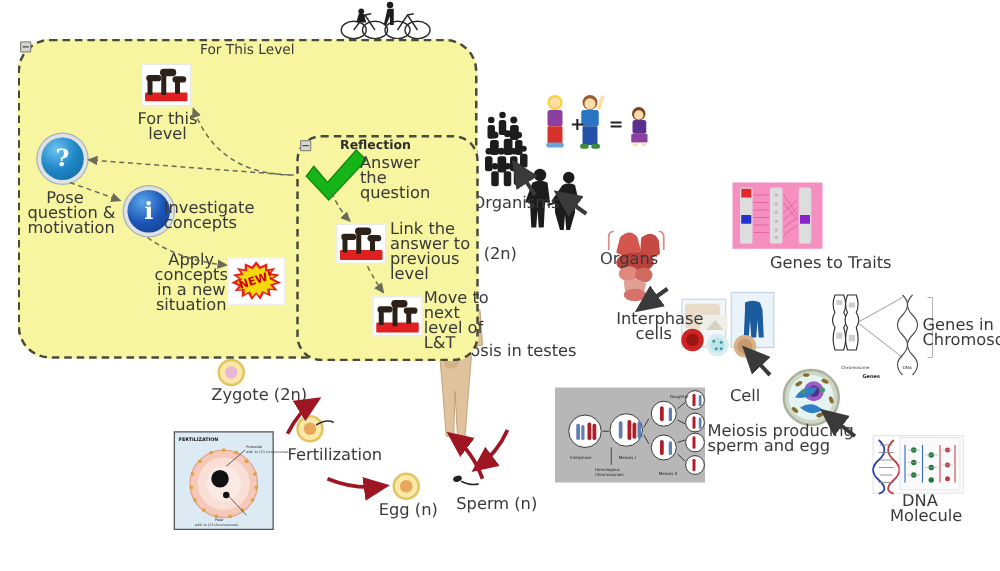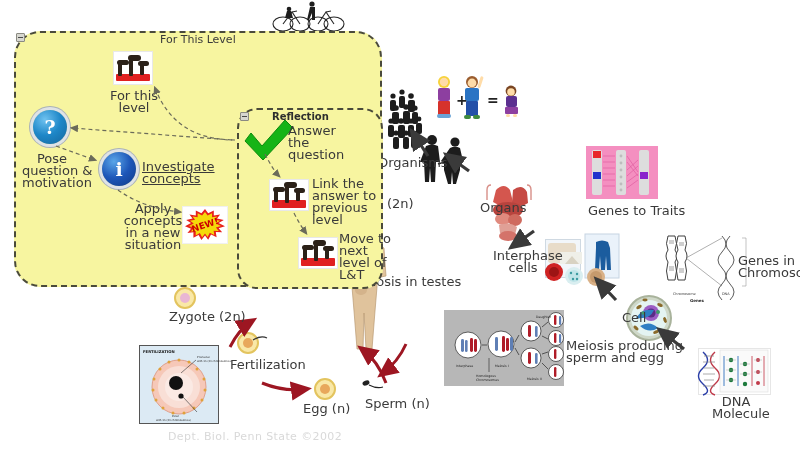--- a/index.html
+++ b/index.html
@@ -438,34 +438,33 @@
       <path d="M420 348 q-8 18 -24 30" transform="translate(-14,-4)"></path>
     </g>
   </svg>
 
   <div class="lbl" style="left:378px;top:157px;">Organisms</div>
   <div class="lbl" style="left:376px;top:198px;">s (2n)</div>
   <div class="lbl" style="left:444px;top:202px;margin-left:36px;">Organs</div>
   <div class="lbl" style="left:352px;top:276px;">meiosis in testes</div>
   <div class="lbl c" style="left:493px;top:250px;width:60px;">Interphase
 cells</div>
-  <div class="lbl" style="left:588px;top:205px;">Genes to Traits</div>
+  <div class="lbl" style="left:616px;top:205px;">Genes to Traits</div>
   <div class="lbl" style="left:738px;top:255px;">Genes in
 Chromosomes</div>
-  <div class="lbl" style="left:622px;top:312px;text-align:center;">Cell</div>
+  <div class="lbl" style="left:584px;top:312px;text-align:center;">Cell</div>
   <div class="lbl c" style="left:712px;top:396px;width:48px;">DNA
 Molecule</div>
   <div class="lbl" style="left:566px;top:340px;">Meiosis producing
 sperm and egg</div>
   <div class="lbl" style="left:169px;top:311px;">Zygote (2n)</div>
   <div class="lbl" style="left:230px;top:359px;">Fertilization</div>
   <div class="lbl" style="left:303px;top:403px;">Egg (n)</div>
   <div class="lbl" style="left:365px;top:398px;">Sperm (n)</div>
 
-  <div id="watermark">Dept. Biol. Penn State ©2002</div>
 
   <div id="frame-box"></div>
   <div class="collapse" style="left:16px;top:33px;"></div>
   <div id="frame-title">For This Level</div>
 
   <div class="pic scaffold" style="left:113px;top:51px;width:40px;height:34px;">
     <div class="base"></div>
     <div class="fig" style="left:10%;top:30%;width:4px;height:14px;"></div>
     <div class="fig" style="left:8%;top:24%;width:12px;height:5px;border-radius:3px;"></div>
     <div class="fig" style="left:40%;top:14%;width:4px;height:20px;"></div>
@@ -475,21 +474,21 @@
   </div>
   <div class="lbl c" style="left:108px;top:90px;width:52px;">For this
 level</div>
 
   <div class="orb q" style="left:33px;top:110px;width:34px;height:34px;font-size:19px;">?</div>
   <div class="lbl c" style="left:22px;top:153px;width:60px;">Pose
 question &amp;
 motivation</div>
 
   <div class="orb i" style="left:102px;top:152px;width:34px;height:34px;font-size:19px;">i</div>
-  <div class="lbl" style="left:142px;top:161px;text-decoration:underline;">Investigate
+  <div class="lbl" style="left:131px;top:161px;">Investigate
 concepts</div>
 
   <div class="lbl c" style="left:122px;top:203px;width:62px;">Apply
 concepts
 in a new
 situation</div>
   <div id="newburst">
     <div class="star">
         <div class="inner"></div>
       </div>

